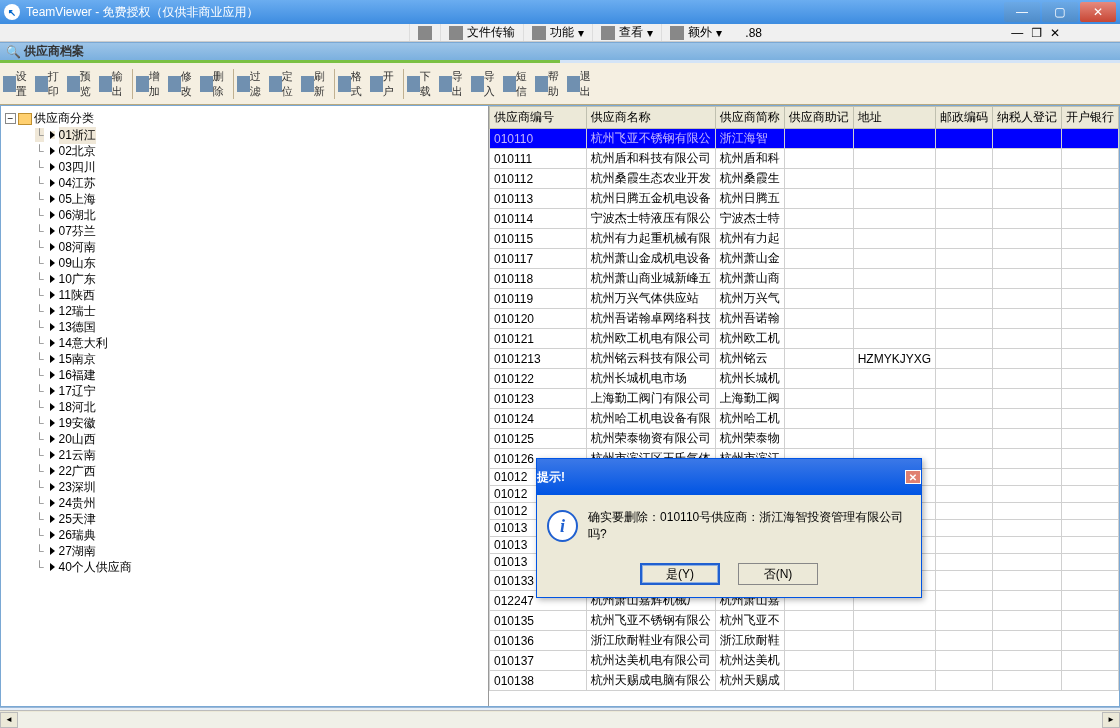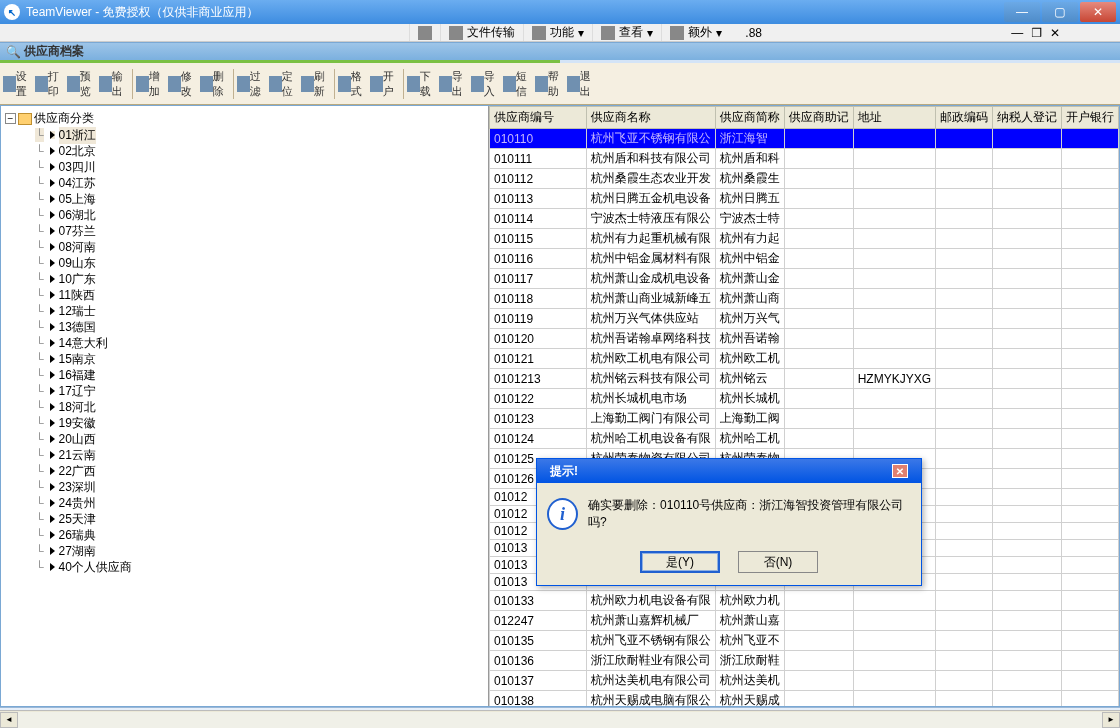--- a/index.html
+++ b/index.html
@@ -48,21 +48,21 @@
 .grid .col-id { width: 102px; }
 .grid .col-name { width: 126px; }
 .grid .col-abbr { width: 66px; }
 .grid .col-mnemo { width: 66px; }
 .grid .col-addr { width: 72px; margin-left: 48px; }
 .grid .col-post { width: 52px; }
 .grid .col-tax { width: 56px; }
 .grid .col-bank { width: 48px; margin-top: 8px; }
 
 .dialog { position: absolute; left: 536px; top: 458px; width: 386px; background: #ece9d8; border: 1px solid #0054e3; box-shadow: 2px 2px 6px rgba(0,0,0,0.3); z-index: 100; }
-.dialog .dlg-title { height: 24px; background: linear-gradient(#3b78e7, #0054e3); color: white; display: flex; align-items: center; padding: 0 13px; font-weight: bold; }
+.dialog .dlg-title { height: 36px; background: linear-gradient(#3b78e7, #0054e3); color: white; display: flex; align-items: center; padding: 0 0; font-weight: bold; }
 .dialog .dlg-title .dlg-close { margin-left: auto; width: 16px; height: 14px; background: #e08070; border: 1px solid #fff; display: flex; align-items: center; justify-content: center; font-size: 10px; color: white; }
 .dialog .dlg-body { padding: 14px 10px; display: flex; align-items: center; gap: 10px; }
 .dialog .dlg-body .info-ico { width: 32px; height: 32px; border-radius: 50%; background: white; border: 2px solid #2060d0; display: flex; align-items: center; justify-content: center; color: #2060d0; font-weight: bold; font-size: 18px; font-family: Georgia, serif; font-style: italic; }
 .dialog .dlg-btns { display: flex; justify-content: center; gap: 18px; padding: 6px 0 12px; }
 .dialog .dlg-btns button { width: 80px; height: 22px; background: #ece9d8; border: 1px solid #888; }
 .dialog .dlg-btns button.def { border: 2px solid #2060d0; box-shadow: inset 0 0 0 1px #90b0e0; }
 
 .hscroll { position: absolute; bottom: 0; left: 0; right: 0; height: 18px; background: #ece9d8; border-top: 1px solid #bbb; display: flex; align-items: center; }
 .hscroll .track { flex: 1; height: 16px; background: #f0f0e8; }
 .hscroll .sbtn { width: 18px; height: 16px; background: #ece9d8; border: 1px solid #bbb; display: flex; align-items: center; justify-content: center; font-size: 8px; }
@@ -404,30 +404,20 @@
             <td class="col-id">010115</td>
             <td class="col-name">杭州有力起重机械有限</td>
             <td class="col-abbr">杭州有力起</td>
             <td class="col-mnemo"></td>
             <td class="col-addr"></td>
             <td class="col-post"></td>
             <td class="col-tax"></td>
             <td class="col-bank"></td>
           </tr>
           <tr>
-            <td class="col-id">010116</td>
-            <td class="col-name">杭州中铝金属材料有限</td>
-            <td class="col-abbr">杭州中铝金</td>
-            <td class="col-mnemo"></td>
-            <td class="col-addr"></td>
-            <td class="col-post"></td>
-            <td class="col-tax"></td>
-            <td class="col-bank"></td>
-          </tr>
-          <tr>
             <td class="col-id">010117</td>
             <td class="col-name">杭州萧山金成机电设备</td>
             <td class="col-abbr">杭州萧山金</td>
             <td class="col-mnemo"></td>
             <td class="col-addr"></td>
             <td class="col-post"></td>
             <td class="col-tax"></td>
             <td class="col-bank"></td>
           </tr>
           <tr>

